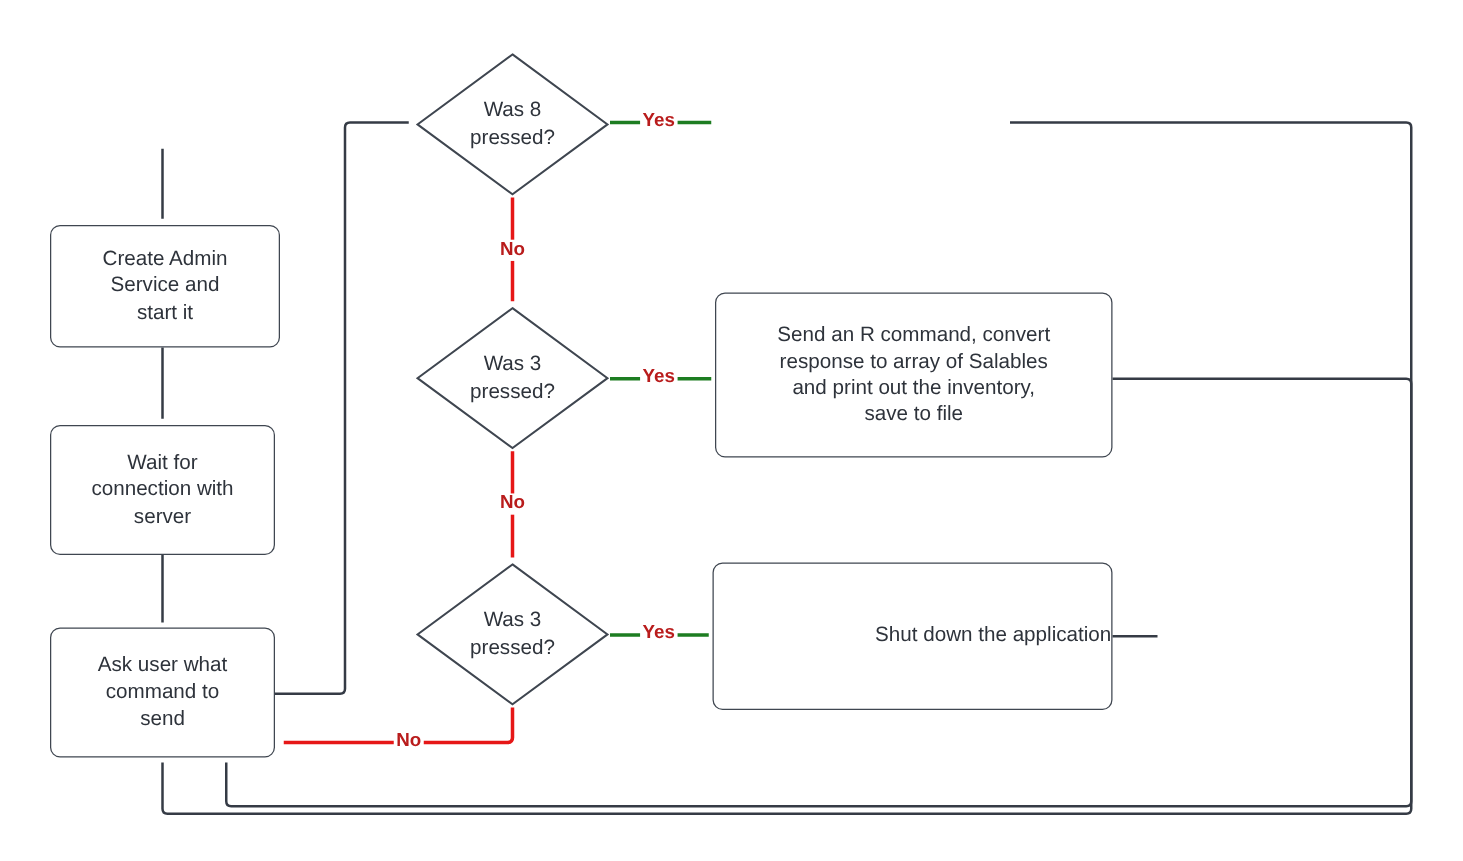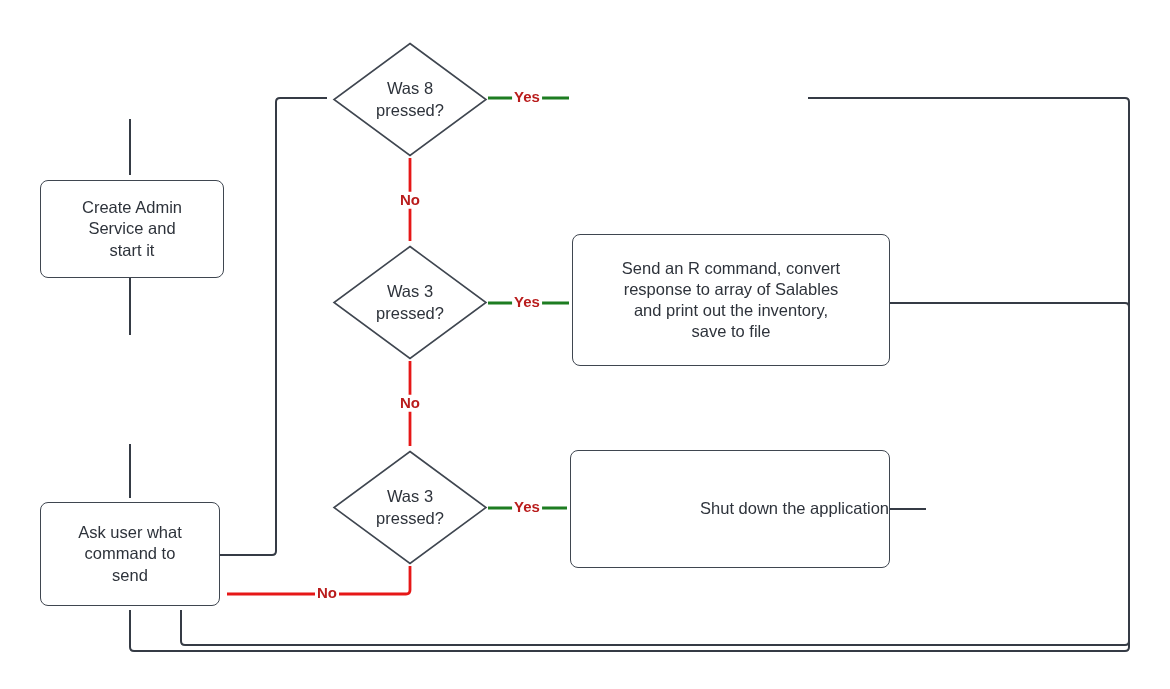--- a/index.html
+++ b/index.html
@@ -102,20 +102,25 @@
     <path class="edge-no" d="M 410 566 L 410 590 Q 410 594 406 594 L 227 594" marker-end="url(#m-red)"></path>
   </svg>
 
 
   <div class="node process" style="left:40px; top:180px; width:184px; height:98px;">
     <span class="lbl">Create Admin
 Service and
 start it</span>
   </div>
 
+  <div class="node process" style="left:40px; top:340px; width:180px; height:104px;">
+    <span class="lbl">Wait for
+connection with
+server</span>
+  </div>
 
   <div class="node process" style="left:40px; top:502px; width:180px; height:104px;">
     <span class="lbl">Ask user what
 command to
 send</span>
   </div>
 
   <div class="node decision" style="left:332px; top:42px; width:156px; height:115px;">
     <svg viewBox="0 0 156 115" preserveAspectRatio="none">
       <polygon points="78,1.5 154,57.5 78,113.5 2,57.5" fill="#ffffff" stroke="#3f4650" stroke-width="1.6"></polygon>

